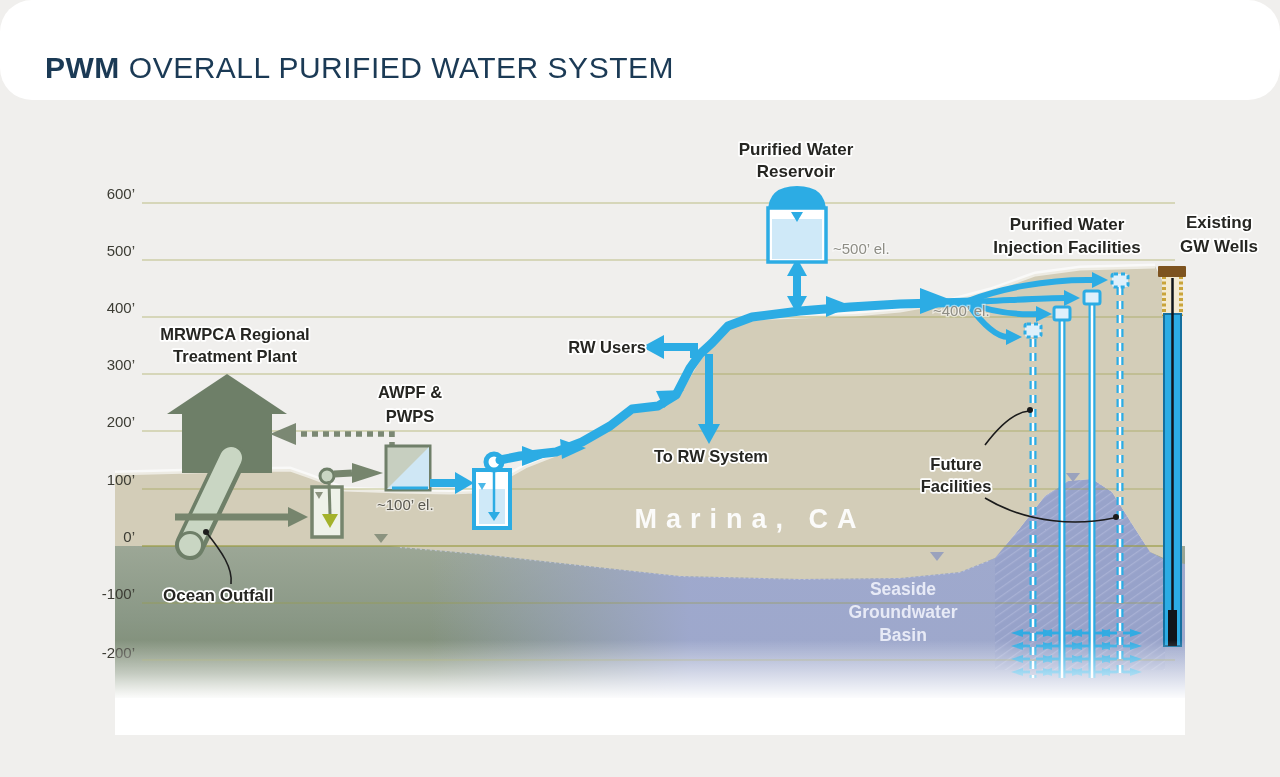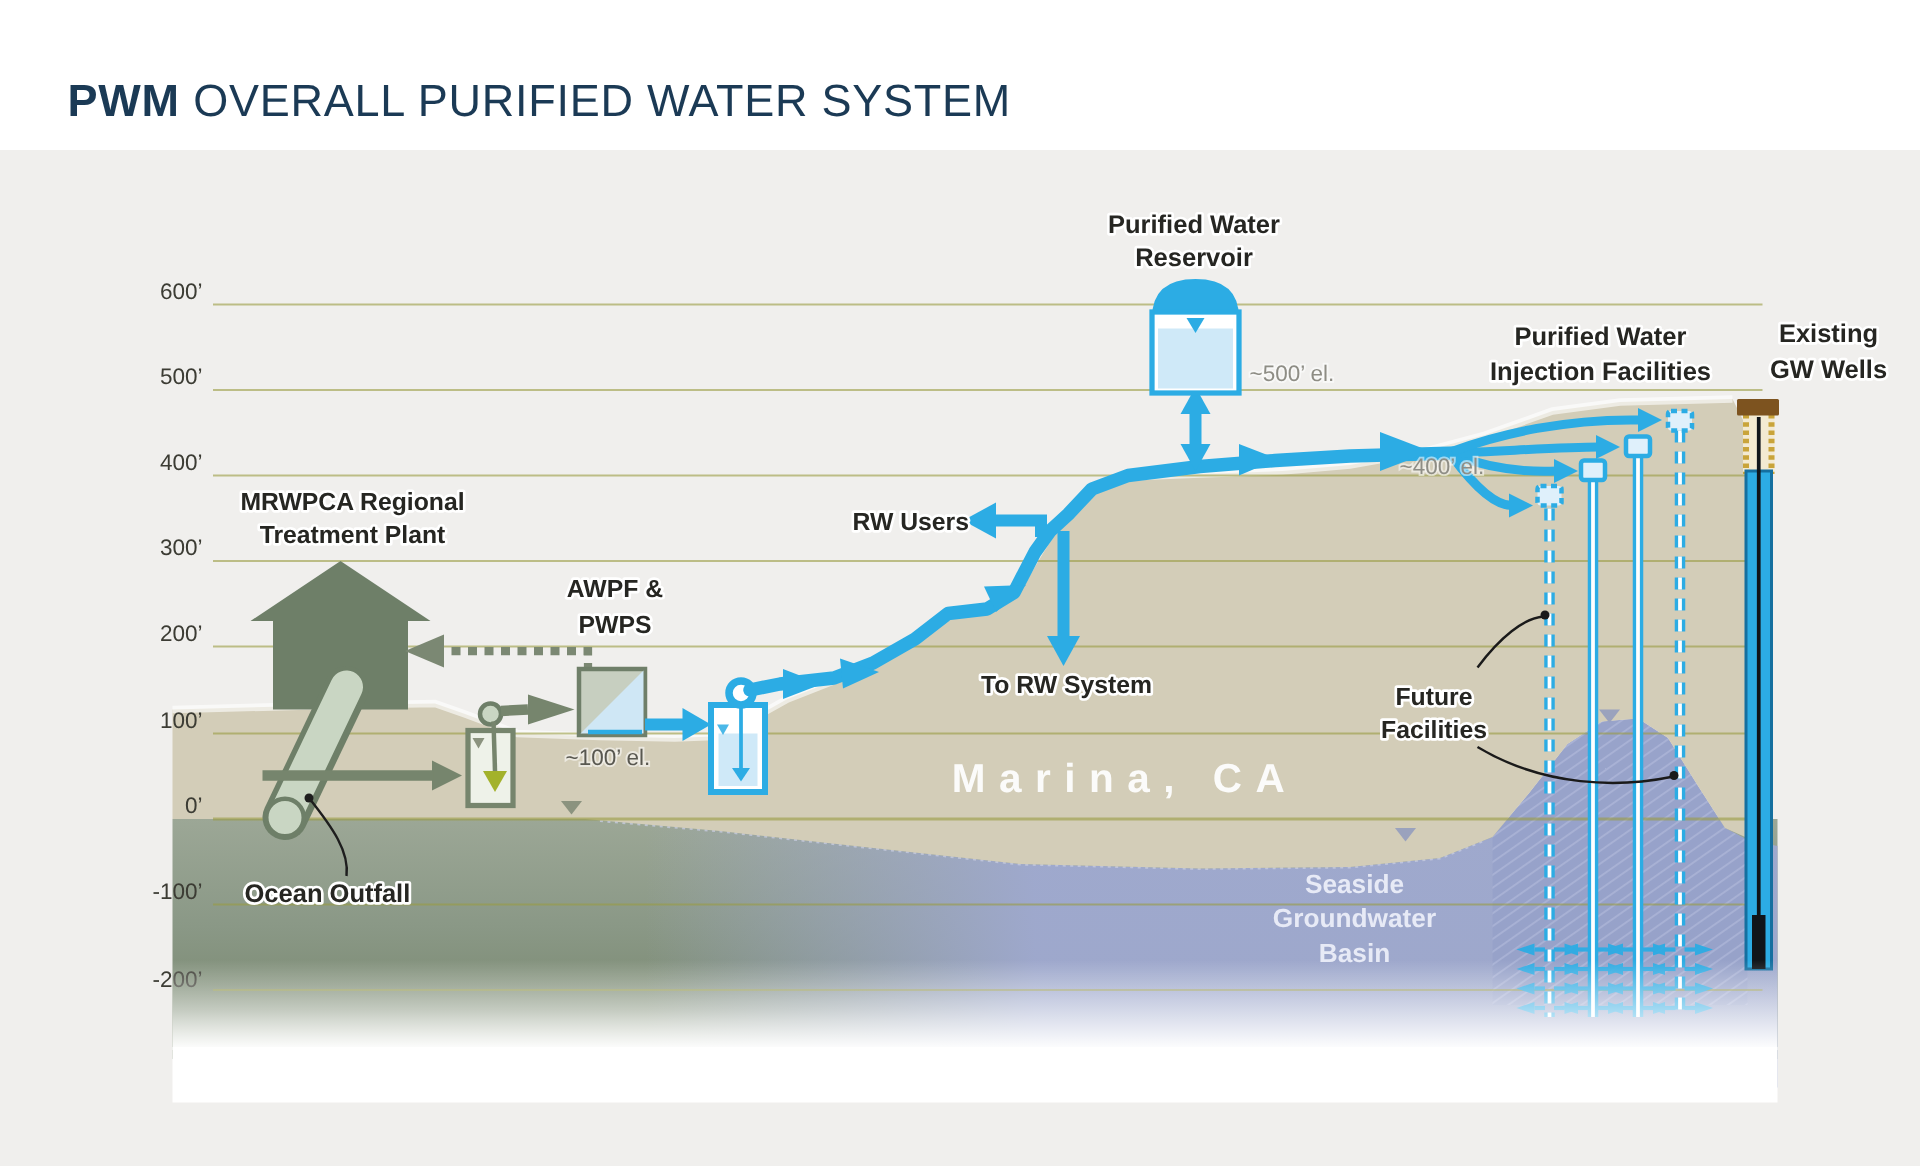--- a/index.html
+++ b/index.html
@@ -4,20 +4,21 @@
 <style>
   html,body{margin:0;padding:0;}
   body{
     width:1280px;height:777px;position:relative;overflow:hidden;
     background:#f0efed;
     font-family:"Liberation Sans", sans-serif;
   }
   .header{
     position:absolute;top:0;left:0;width:1280px;height:100px;
     background:#ffffff;
+    border-radius:32px;
   }
   .title{
     position:absolute;left:45px;top:51px;margin:0;
     font-size:30px;letter-spacing:.5px;color:#1b3a55;font-weight:400;
     white-space:nowrap;
   }
   .title .brand{font-weight:700;margin-right:9px;}
   .title .rest{font-weight:500;}
   .stage{position:absolute;top:100px;left:0;width:1280px;height:677px;}
   svg text{font-family:"Liberation Sans", sans-serif;}

